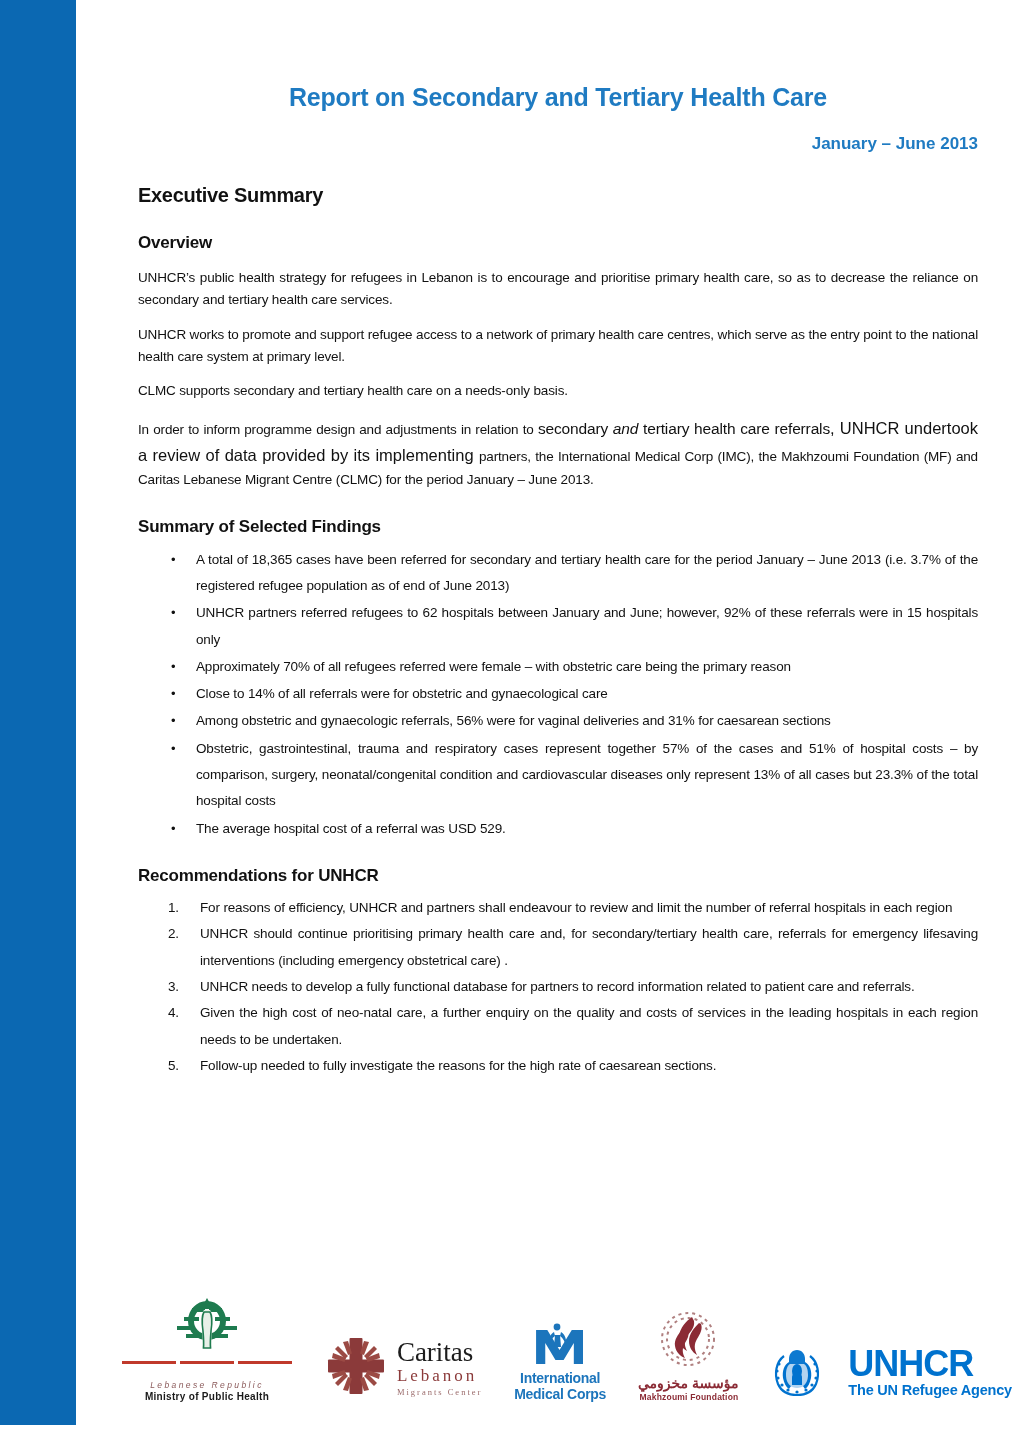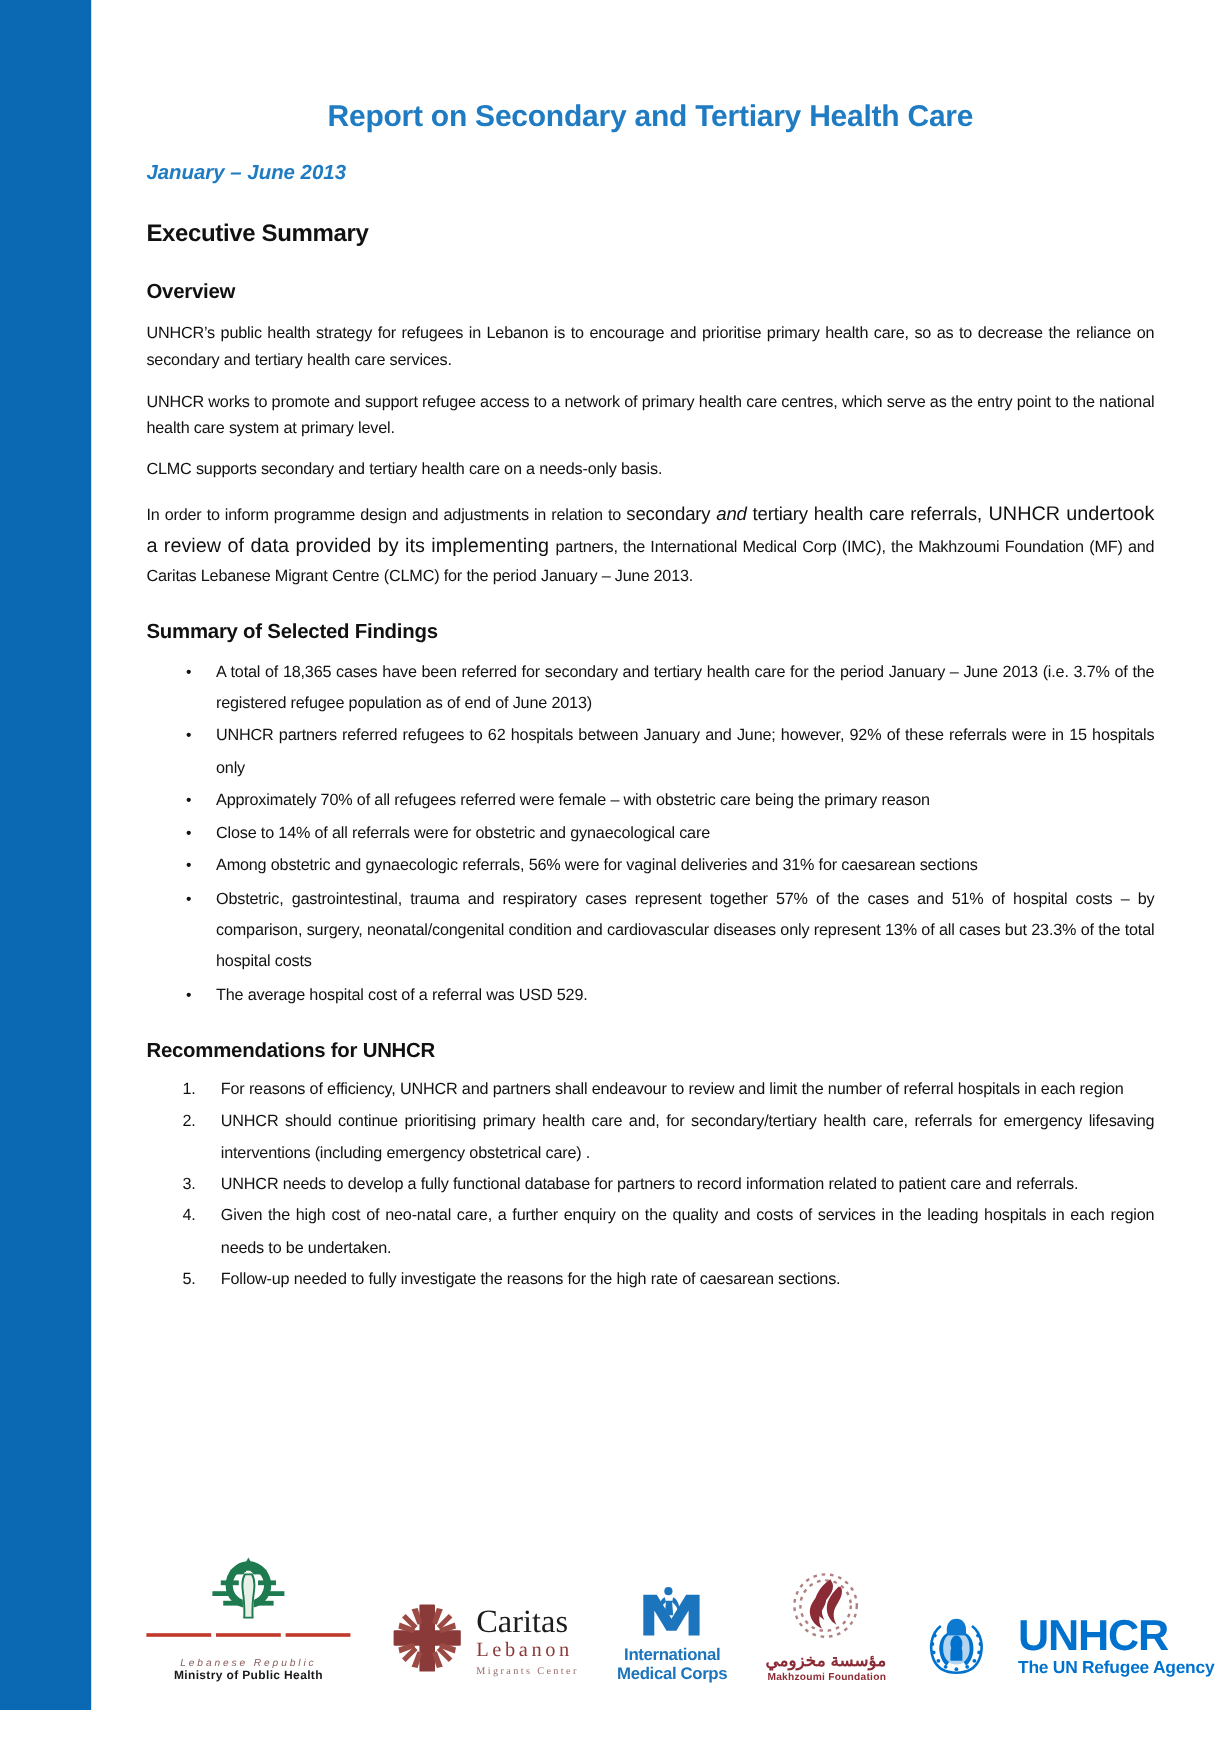--- a/index.html
+++ b/index.html
@@ -22,41 +22,40 @@
   #sidebar-bar {
     position: absolute;
     left: 0;
     top: 0;
     width: 76px;
     height: 1425px;
     background: #0B68B2;
   }
   #content {
     position: absolute;
-    left: 122px;
+    left: 138px;
     top: 0;
     width: 840px;
   }
 
   .doc-title {
     text-align: center;
     color: #1F7BC2;
     font-size: 25px;
     font-weight: bold;
     letter-spacing: -0.2px;
     margin: 82px 0 0 0;
     line-height: 1.2;
   }
   .doc-subtitle {
-    text-align: left;
+    text-align: right;
     color: #1F7BC2;
     font-size: 17px;
     font-weight: bold;
     margin: 22px 0 16px 0;
-    font-style: italic;
   }
 
   .h1 {
     font-size: 20px;
     font-weight: bold;
     color: #111;
     margin: 30px 0 0 0;
     letter-spacing: -0.3px;
   }
   .h2 {

